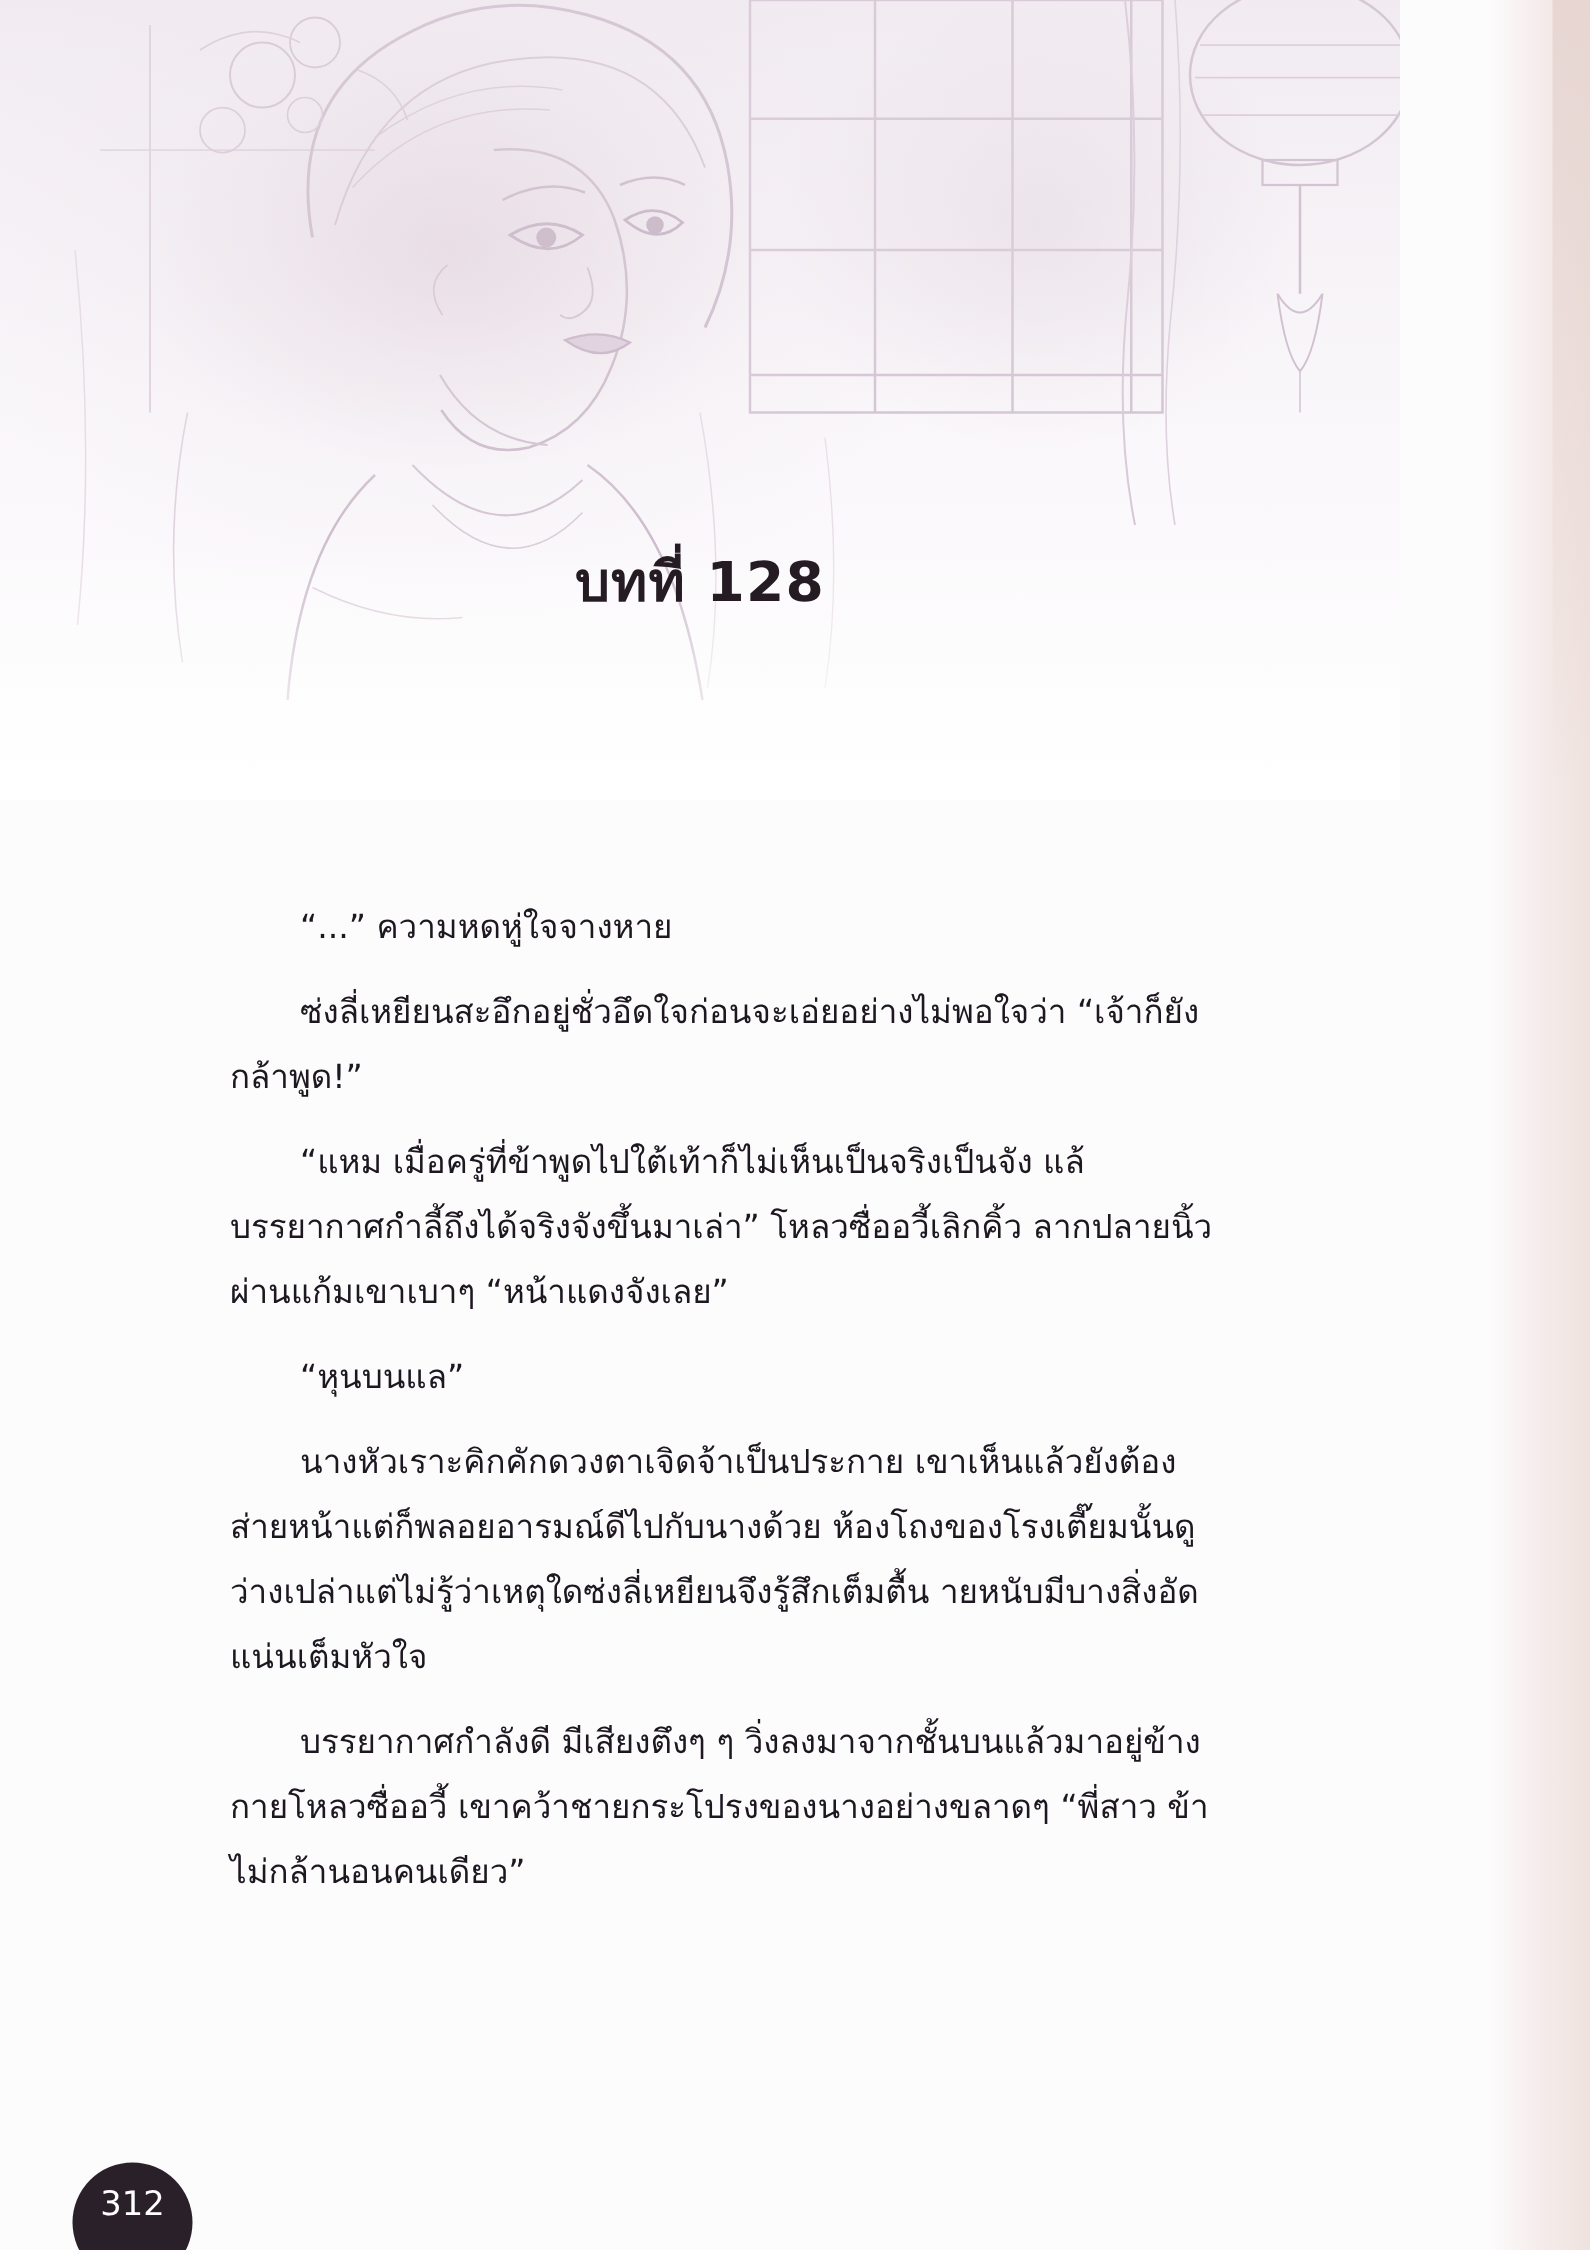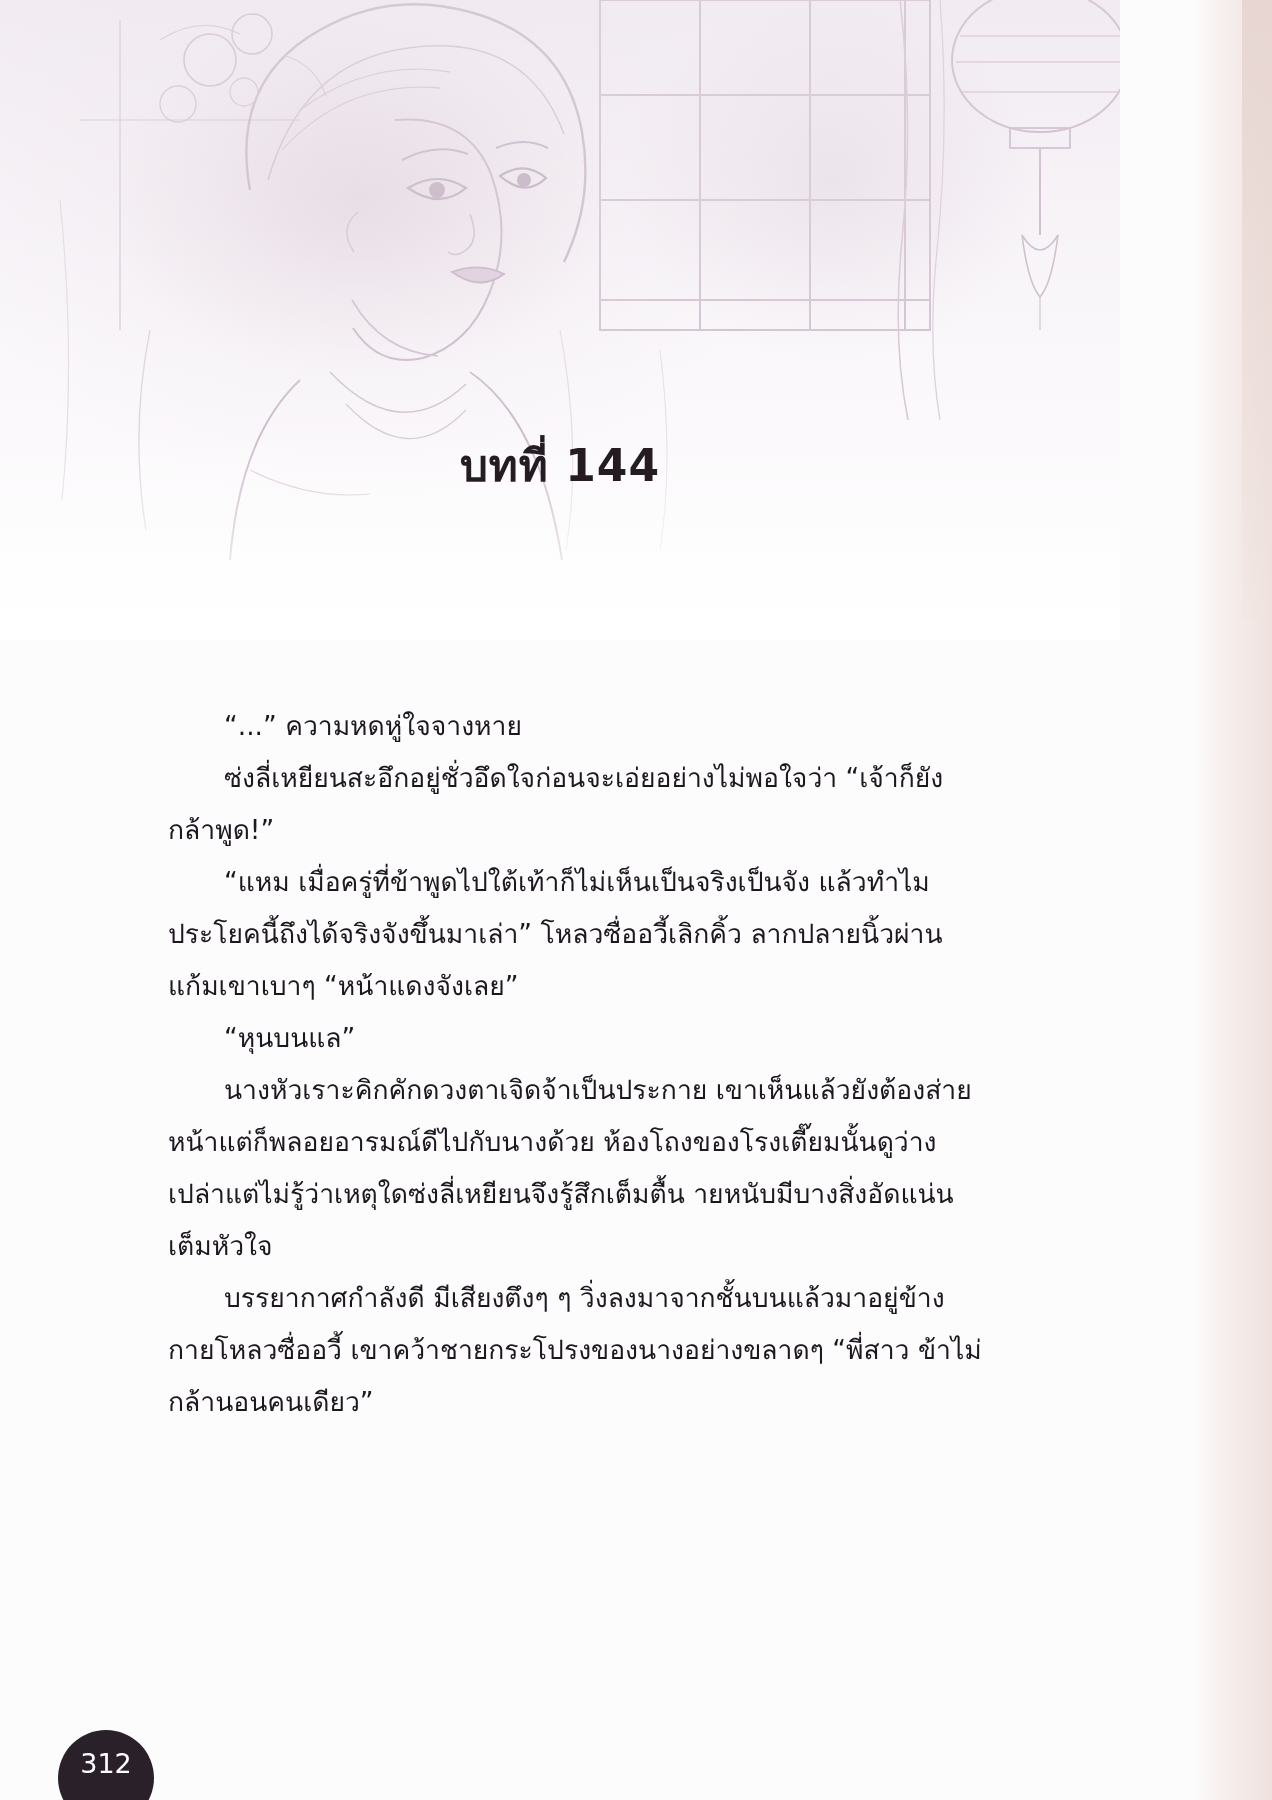--- a/index.html
+++ b/index.html
@@ -89,21 +89,21 @@
     left: 168px;
     top: 700px;
     width: 820px;
     font-family: "DejaVu Sans", sans-serif;
     font-size: 26.5px;
     line-height: 52px;
     color: #1d1720;
     text-align: left;
   }
   .para {
-    margin: 0;
+    margin: 16px;
     text-indent: 56px;
     word-break: break-word;
   }
 
   
   .page-number {
     position: absolute;
     left: 58px;
     bottom: -26px;
     width: 96px;
@@ -190,26 +190,26 @@
 
         <path d="M60 200 q16 160 2 300" stroke="#e0d3df" stroke-width="1.2"></path>
         <path d="M560 330 q22 120 6 220" stroke="#e0d3df" stroke-width="1.2"></path>
         <path d="M660 350 q14 110 0 200" stroke="#e4d8e3" stroke-width="1.1"></path>
       </g>
     </svg>
     <div class="illus-wash"></div>
     <div class="illus-fade-bottom"></div>
   </div>
 
-  <div class="chapter-heading">บทที่ 144</div>
+  <div class="chapter-heading">บทที่ 128</div>
 
   <div class="body-text">
     <p class="para">“...” ความหดหู่ใจจางหาย</p>
     <p class="para">ซ่งลี่เหยียนสะอึกอยู่ชั่วอึดใจก่อนจะเอ่ยอย่างไม่พอใจว่า “เจ้าก็ยังกล้าพูด!”</p>
-    <p class="para">“แหม เมื่อครู่ที่ข้าพูดไปใต้เท้าก็ไม่เห็นเป็นจริงเป็นจัง แล้วทำไมประโยคนี้ถึงได้จริงจังขึ้นมาเล่า” โหลวซื่ออวี้เลิกคิ้ว ลากปลายนิ้วผ่านแก้มเขาเบาๆ “หน้าแดงจังเลย”</p>
+    <p class="para">“แหม เมื่อครู่ที่ข้าพูดไปใต้เท้าก็ไม่เห็นเป็นจริงเป็นจัง แล้บรรยากาศกำลี้ถึงได้จริงจังขึ้นมาเล่า” โหลวซื่ออวี้เลิกคิ้ว ลากปลายนิ้วผ่านแก้มเขาเบาๆ “หน้าแดงจังเลย”</p>
     <p class="para">“หุนบนแล”</p>
     <p class="para">นางหัวเราะคิกคักดวงตาเจิดจ้าเป็นประกาย เขาเห็นแล้วยังต้องส่ายหน้าแต่ก็พลอยอารมณ์ดีไปกับนางด้วย ห้องโถงของโรงเตี๊ยมนั้นดูว่างเปล่าแต่ไม่รู้ว่าเหตุใดซ่งลี่เหยียนจึงรู้สึกเต็มตื้น ายหนับมีบางสิ่งอัดแน่นเต็มหัวใจ</p>
     <p class="para">บรรยากาศกำลังดี มีเสียงตึงๆ ๆ วิ่งลงมาจากชั้นบนแล้วมาอยู่ข้างกายโหลวซื่ออวี้ เขาคว้าชายกระโปรงของนางอย่างขลาดๆ “พี่สาว ข้าไม่กล้านอนคนเดียว”</p>
   </div>
 
   <div class="page-number">312</div>
 
   <div class="scan-edge-right"></div>
   <div class="scan-edge-corner"></div>
 

